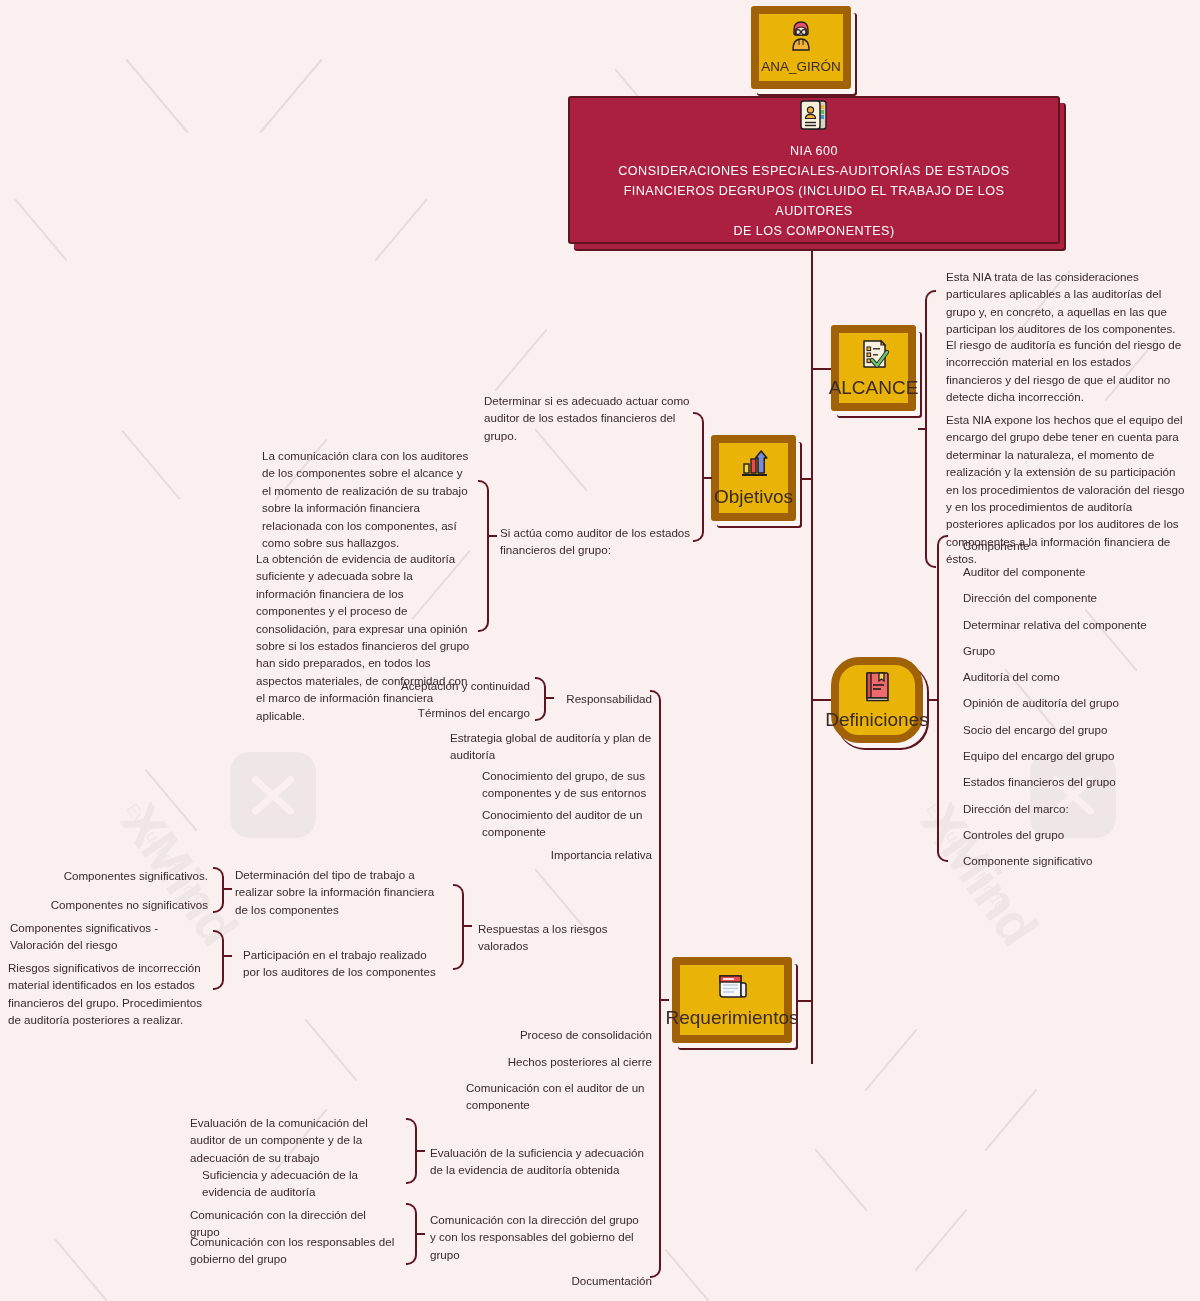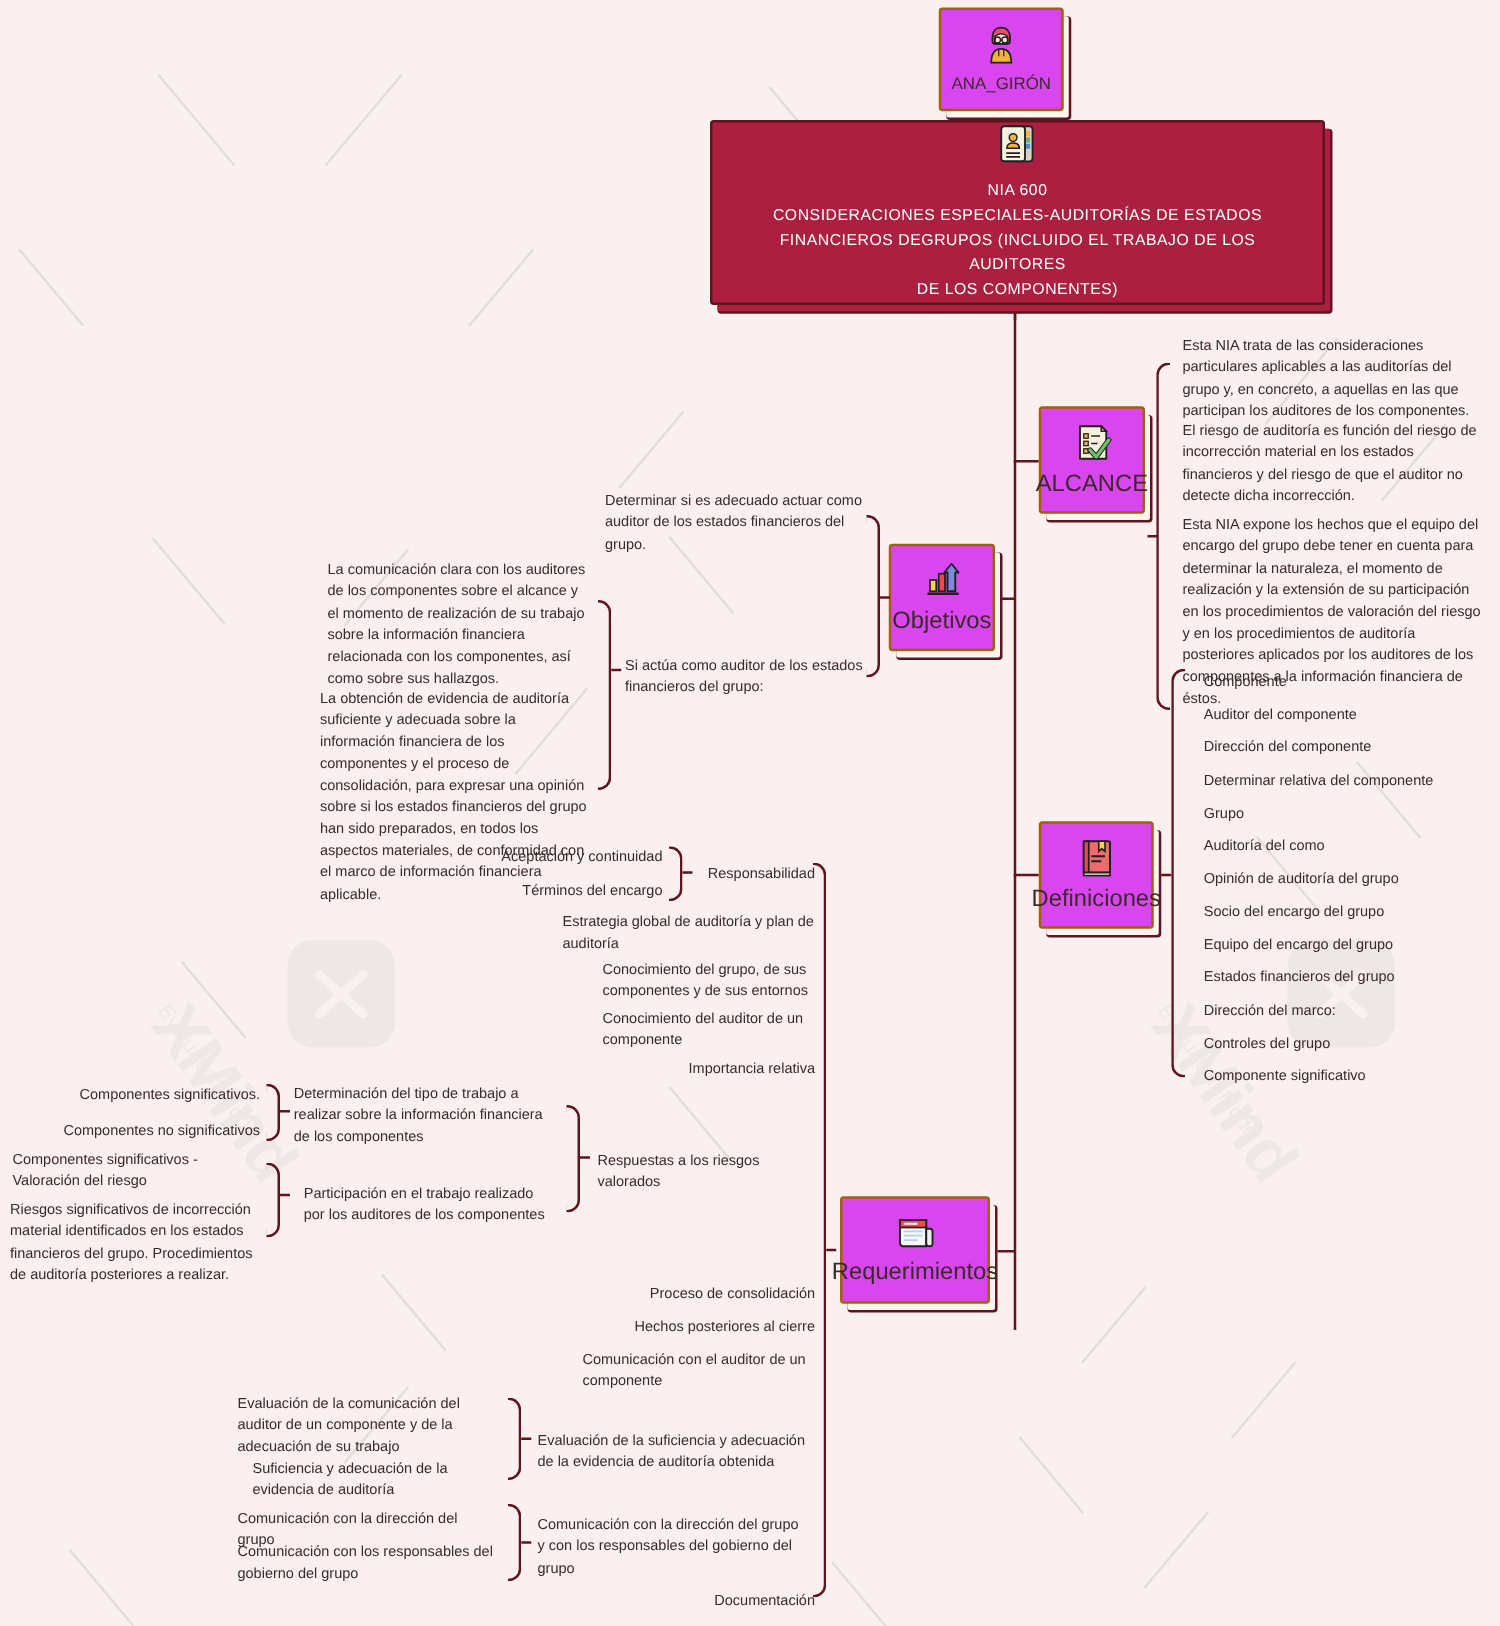--- a/index.html
+++ b/index.html
@@ -90,22 +90,22 @@
   .nub {
     position: absolute;
     width: 8px; height: 2px;
     background: #5e1520;
     pointer-events: none;
   }
 
   
   .node {
     position: absolute;
-    background: #d946ef;
-    border: 2px solid #a16207;
+    background: #eab308;
+    border: 8px solid #a16207;
     border-radius: 3px;
     box-shadow: 5px 6px 0 -1px #fdf4f4, 6px 7px 0 0 #5e1520;
     display: flex;
     flex-direction: column;
     align-items: center;
     justify-content: center;
     color: #2e2323;
   }
   .node .nlabel {
     font-size: 19px;
@@ -286,21 +286,21 @@
 
   <div class="leaf" style="left:484px; top:392px; width:208px;">Determinar si es adecuado actuar como auditor de los estados financieros del grupo.</div>
   <div class="leaf" style="left:500px; top:524px; width:192px;">Si actúa como auditor de los estados financieros del grupo:</div>
 
   <div class="bracket flip" style="left:478px; top:480px; height:152px;"></div>
   <div class="nub" style="left:489px; top:535px;"></div>
 
   <div class="leaf" style="left:262px; top:447px; width:212px;">La comunicación clara con los auditores de los componentes sobre el alcance y el momento de realización de su trabajo sobre la información financiera relacionada con los componentes, así como sobre sus hallazgos.</div>
   <div class="leaf" style="left:256px; top:550px; width:218px;">La obtención de evidencia de auditoría suficiente y adecuada sobre la información financiera de los componentes y el proceso de consolidación, para expresar una opinión sobre si los estados financieros del grupo han sido preparados, en todos los aspectos materiales, de conformidad con el marco de información financiera aplicable.</div>
 
-  <div class="node" style="left:831px; top:657px; width:92px; height:86px;">
+  <div class="node" style="left:831px; top:657px; width:92px; height:86px;border-radius:28px;">
     <span class="nicon">
       <svg width="32" height="34" viewBox="0 0 32 34">
         <rect x="6" y="4" width="21" height="25" rx="1.5" fill="#ef6b6b" stroke="#231f20" stroke-width="1.6"></rect>
         <rect x="6" y="4" width="4" height="25" fill="#d94f4f" stroke="#231f20" stroke-width="1.4"></rect>
         <path d="M18 4 H23 V12 L20.5 10 L18 12 Z" fill="#f4d44e" stroke="#231f20" stroke-width="1.3"></path>
         <line x1="12" y1="16" x2="23" y2="16" stroke="#231f20" stroke-width="1.6"></line>
         <line x1="12" y1="20" x2="20" y2="20" stroke="#231f20" stroke-width="1.6"></line>
         <path d="M6 29 H27 V31.5 H6 Z" fill="#f7f0e6" stroke="#231f20" stroke-width="1.4"></path>
       </svg>
     </span>

